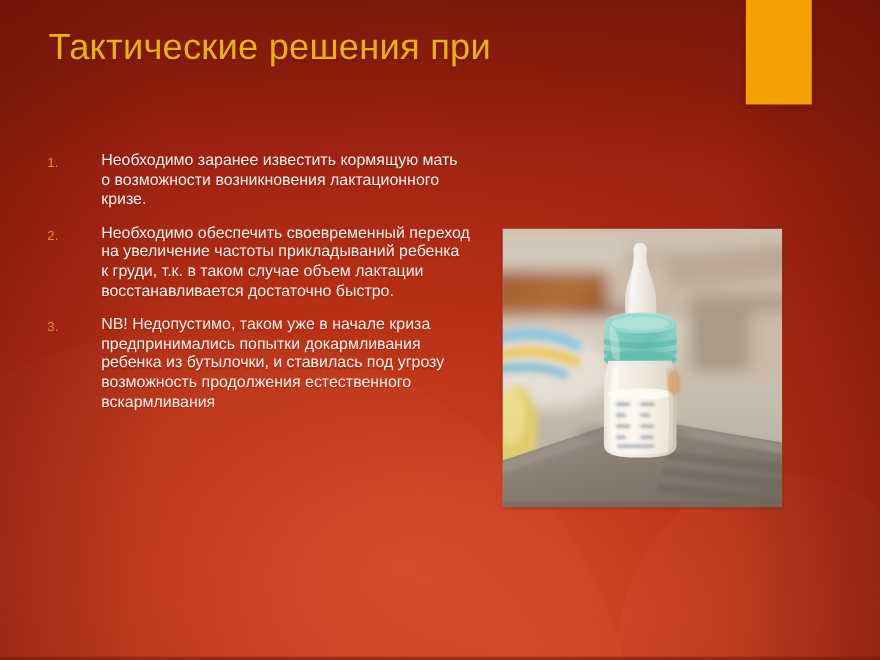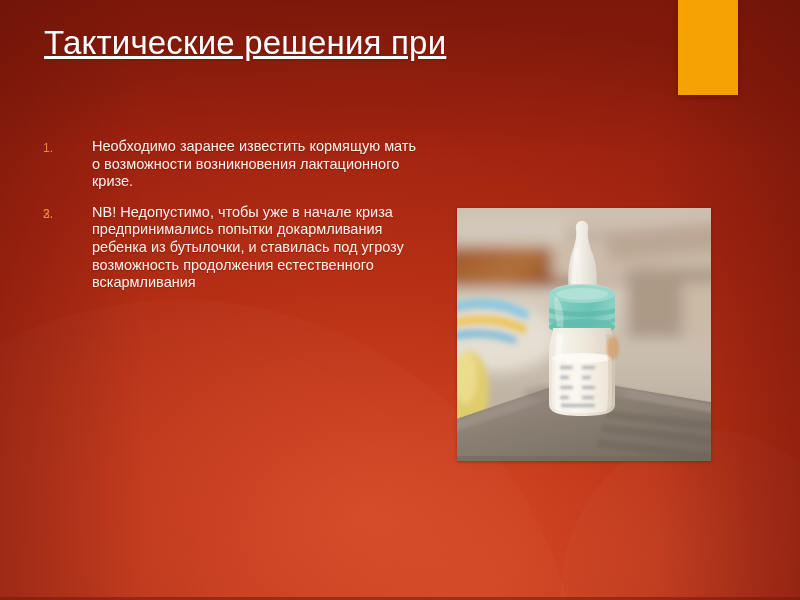--- a/index.html
+++ b/index.html
@@ -81,27 +81,26 @@
     background: #f5a003;
     box-shadow: 0 2px 4px rgba(60,10,2,0.35);
   }
 
   
   .title {
     position: absolute;
     left: 44px;
     top: 22px;
     width: 600px;
-    color: #ffffff;
+    color: #eab308;
     font-size: 33px;
     line-height: 42px;
     font-weight: normal;
     letter-spacing: 0.2px;
     text-shadow: 0 1px 2px rgba(90,16,4,0.45);
-    text-decoration: underline;
   }
 
   
   .list {
     position: absolute;
     left: 38px;
     top: 138px;
     width: 390px;
   }
   .li {
@@ -159,25 +158,26 @@
 
   <div class="list">
 
     <div class="li">
       <div class="li-num">1.</div>
       <div class="li-text">Необходимо заранее известить кормящую мать о возможности возникновения лактационного кризе.</div>
     </div>
 
     <div class="li">
       <div class="li-num">2.</div>
+      <div class="li-text">Необходимо обеспечить своевременный переход на увеличение частоты прикладываний ребенка к груди, т.к. в таком случае объем лактации восстанавливается достаточно быстро.</div>
     </div>
 
     <div class="li">
       <div class="li-num">3.</div>
-      <div class="li-text">NB! Недопустимо, чтобы уже в начале криза предпринимались попытки докармливания ребенка из бутылочки, и ставилась под угрозу возможность продолжения естественного вскармливания</div>
+      <div class="li-text">NB! Недопустимо, таком уже в начале криза предпринимались попытки докармливания ребенка из бутылочки, и ставилась под угрозу возможность продолжения естественного вскармливания</div>
     </div>
 
   </div>
 
   <div class="photo">
     <svg width="254" height="253" viewBox="0 0 254 253">
       <defs>
         <linearGradient id="bgTop" x1="0" y1="0" x2="0" y2="1">
           <stop offset="0%" stop-color="#cfc2b4"></stop>
           <stop offset="35%" stop-color="#bfae9d"></stop>

